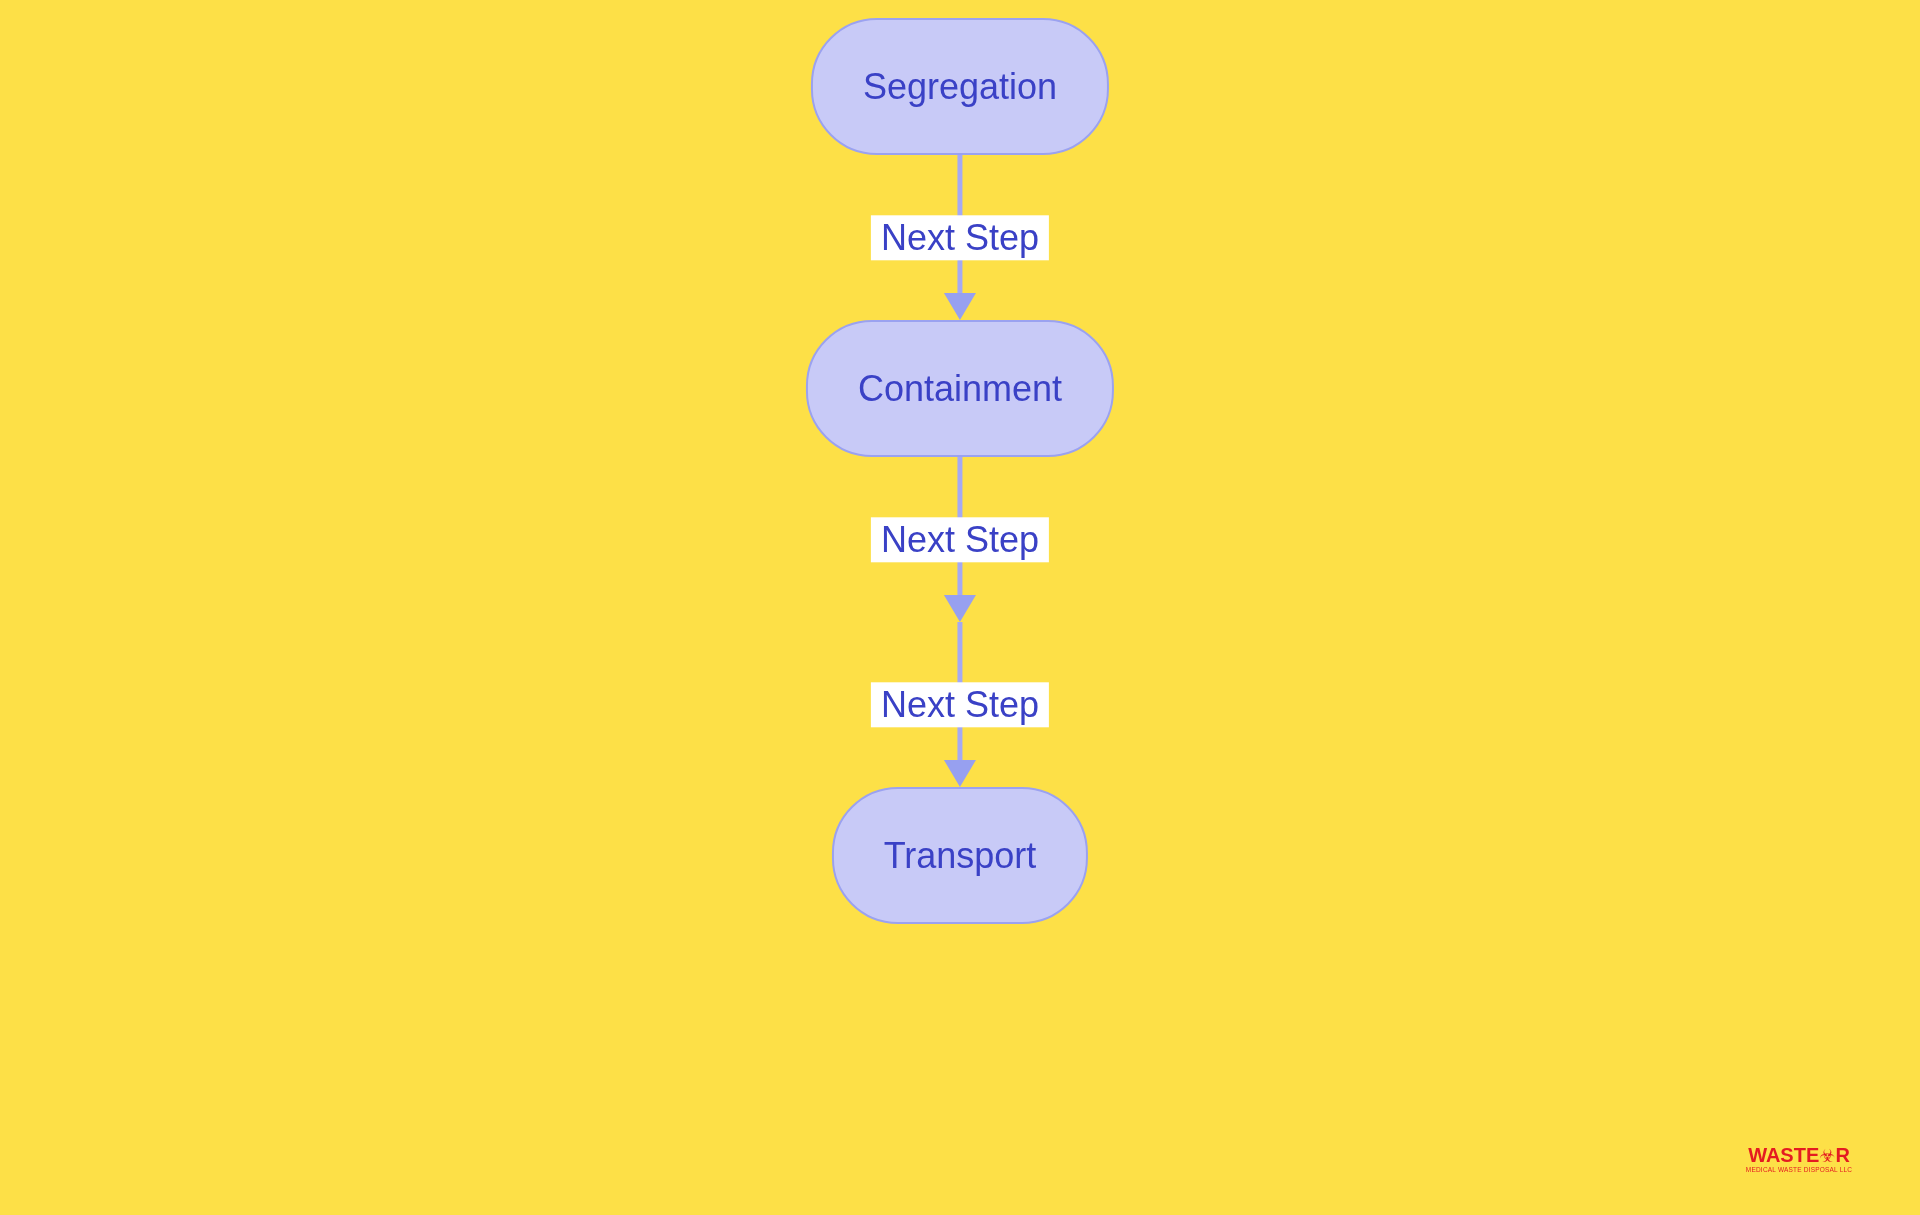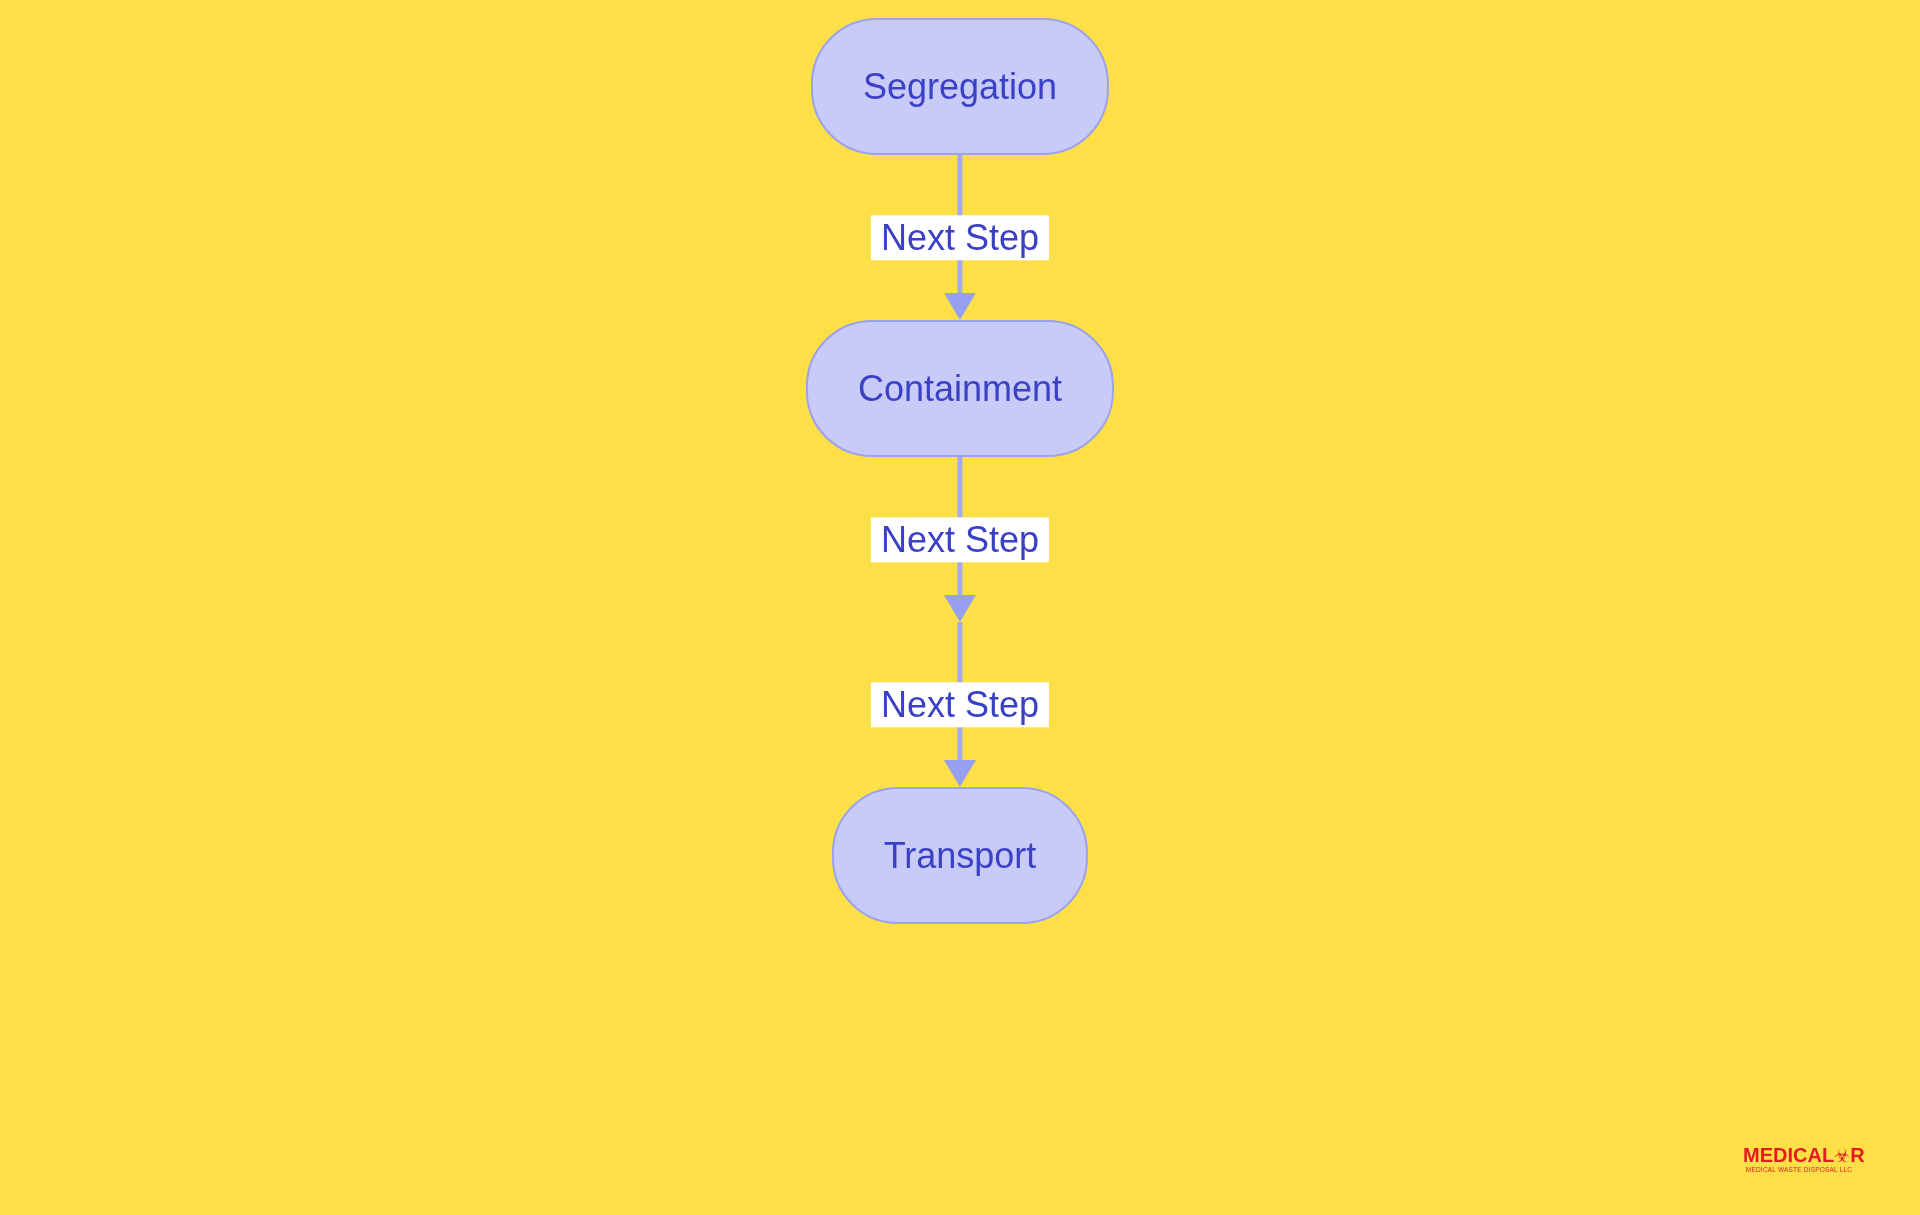--- a/index.html
+++ b/index.html
@@ -147,17 +147,17 @@
       <div class="edge-label">Next Step</div>
     </div>
 
     <div class="node">
       <span>Transport</span>
     </div>
 
   </div>
 
   <div class="watermark">
-    <div class="brand"><span>MEDICAL</span><span class="bio">☣</span><span>R</span></div>
+    <div class="brand"><span>WASTE</span><span class="bio">☣</span><span>R</span></div>
     <div class="tagline">MEDICAL WASTE DISPOSAL LLC</div>
   </div>
 
 </div>
 
 </body></html>

